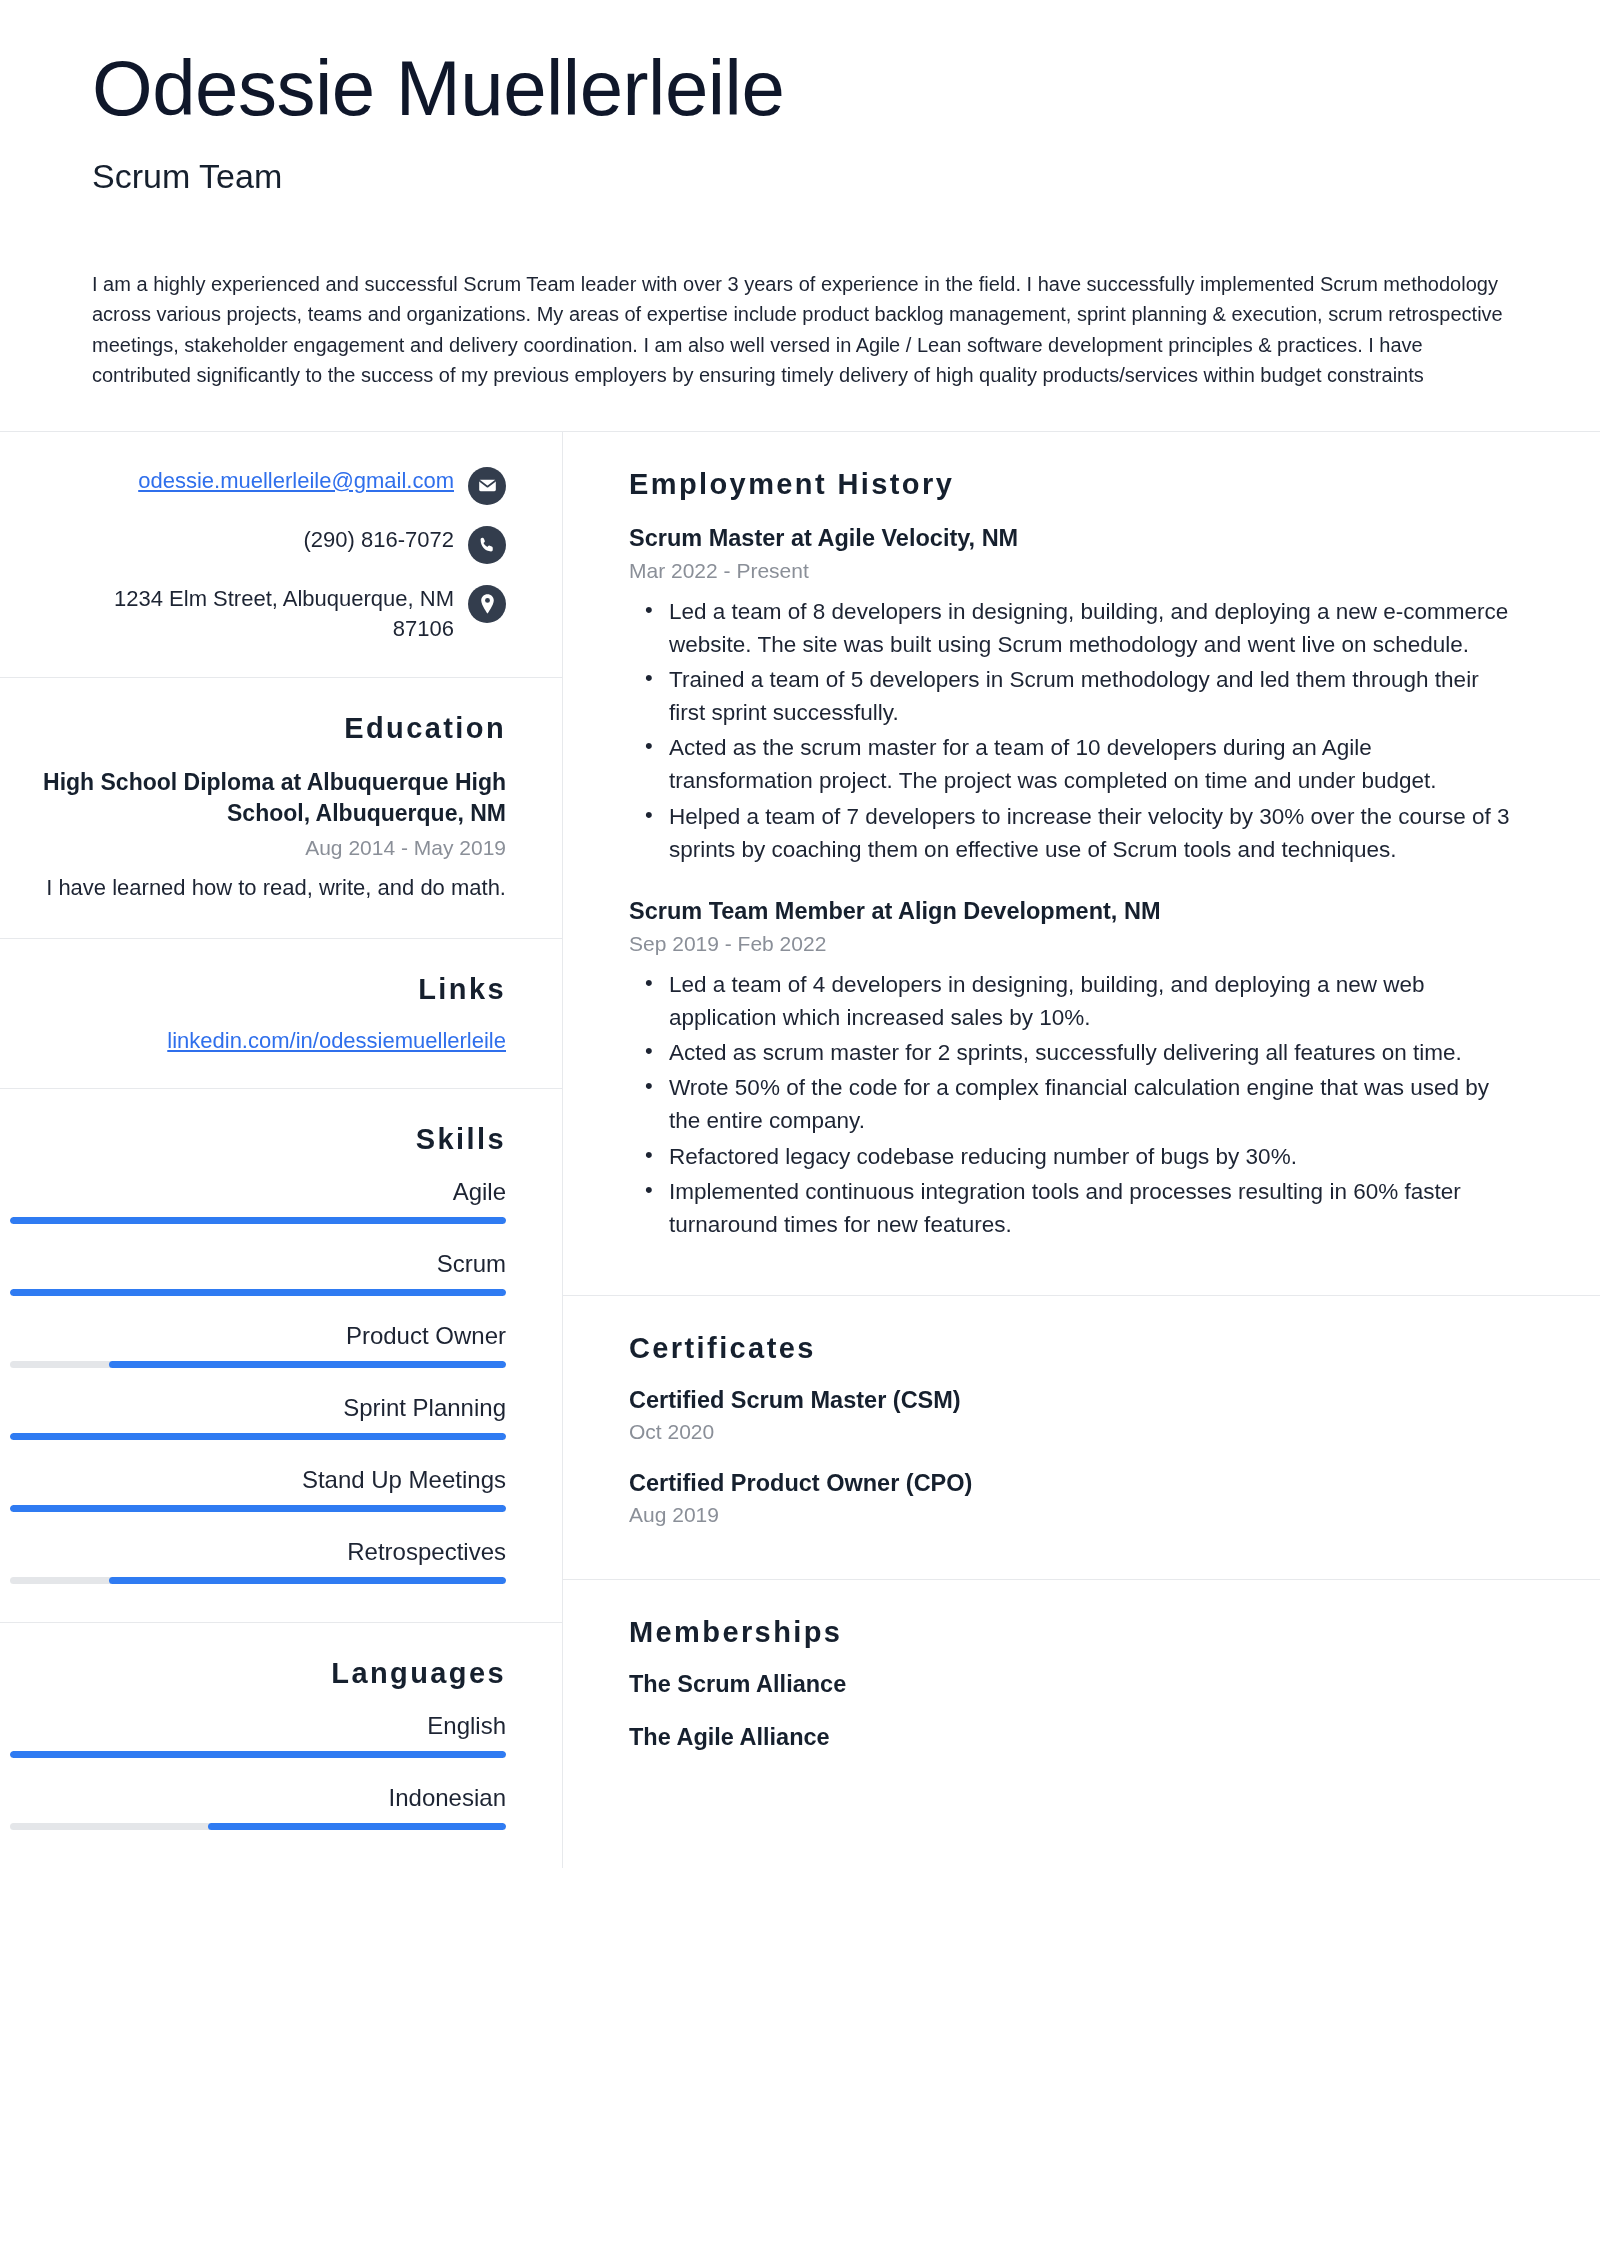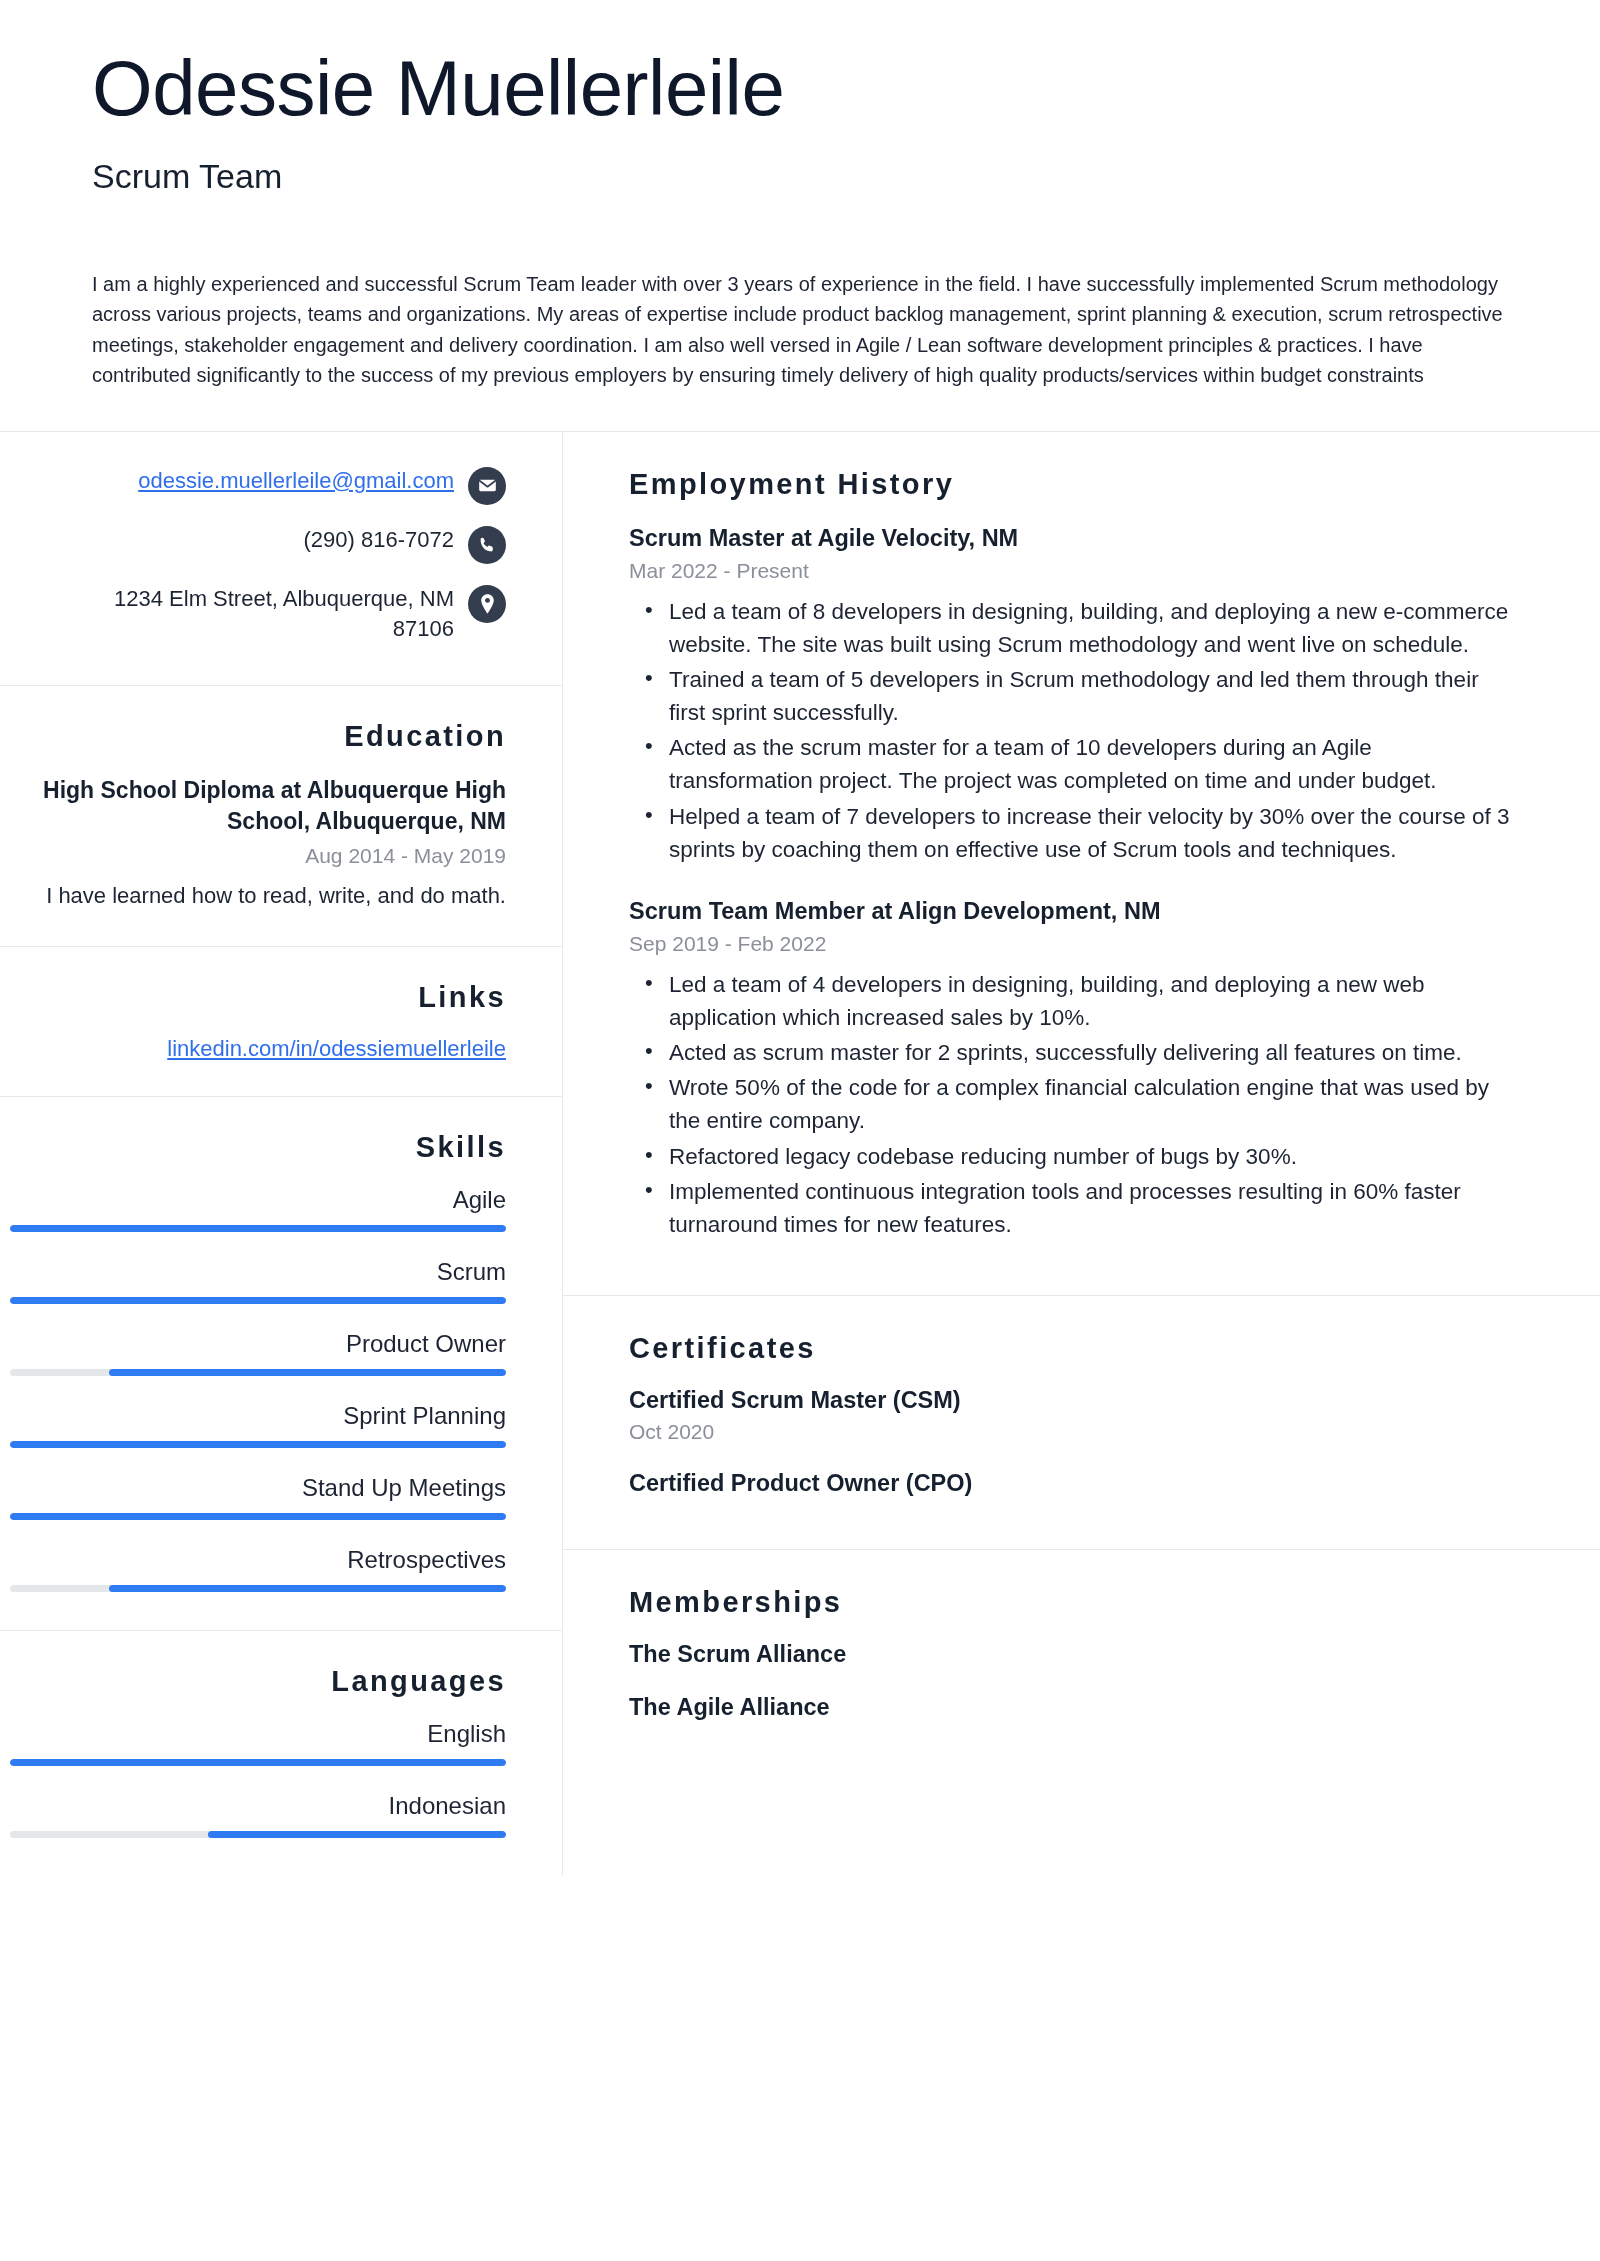--- a/index.html
+++ b/index.html
@@ -79,21 +79,21 @@
   }
   .lblock.no-border { border-bottom: none; }
 
   .contact-row {
     display: flex;
     align-items: flex-start;
     justify-content: flex-end;
     gap: 14px;
     margin-bottom: 20px;
   }
-  .contact-row:last-child { margin-bottom: 8px; }
+  .contact-row:last-child { margin-bottom: 0; }
 
   .contact-text {
     font-size: 22px;
     line-height: 1.36;
     color: #1d2433;
     text-align: right;
     max-width: 380px;
   }
 
   .contact-text.link {
@@ -409,20 +409,21 @@
       <div class="rblock">
         <div class="sec-head-left">Certificates</div>
 
         <div class="cert">
           <div class="cert-name">Certified Scrum Master (CSM)</div>
           <div class="cert-date">Oct 2020</div>
         </div>
 
         <div class="cert">
           <div class="cert-name">Certified Product Owner (CPO)</div>
+          <div class="cert-date">Aug 2019</div>
         </div>
       </div>
 
       <div class="rblock no-border spacer-tall">
         <div class="sec-head-left">Memberships</div>
         <div class="member">The Scrum Alliance</div>
         <div class="member">The Agile Alliance</div>
       </div>
 
     </div>

